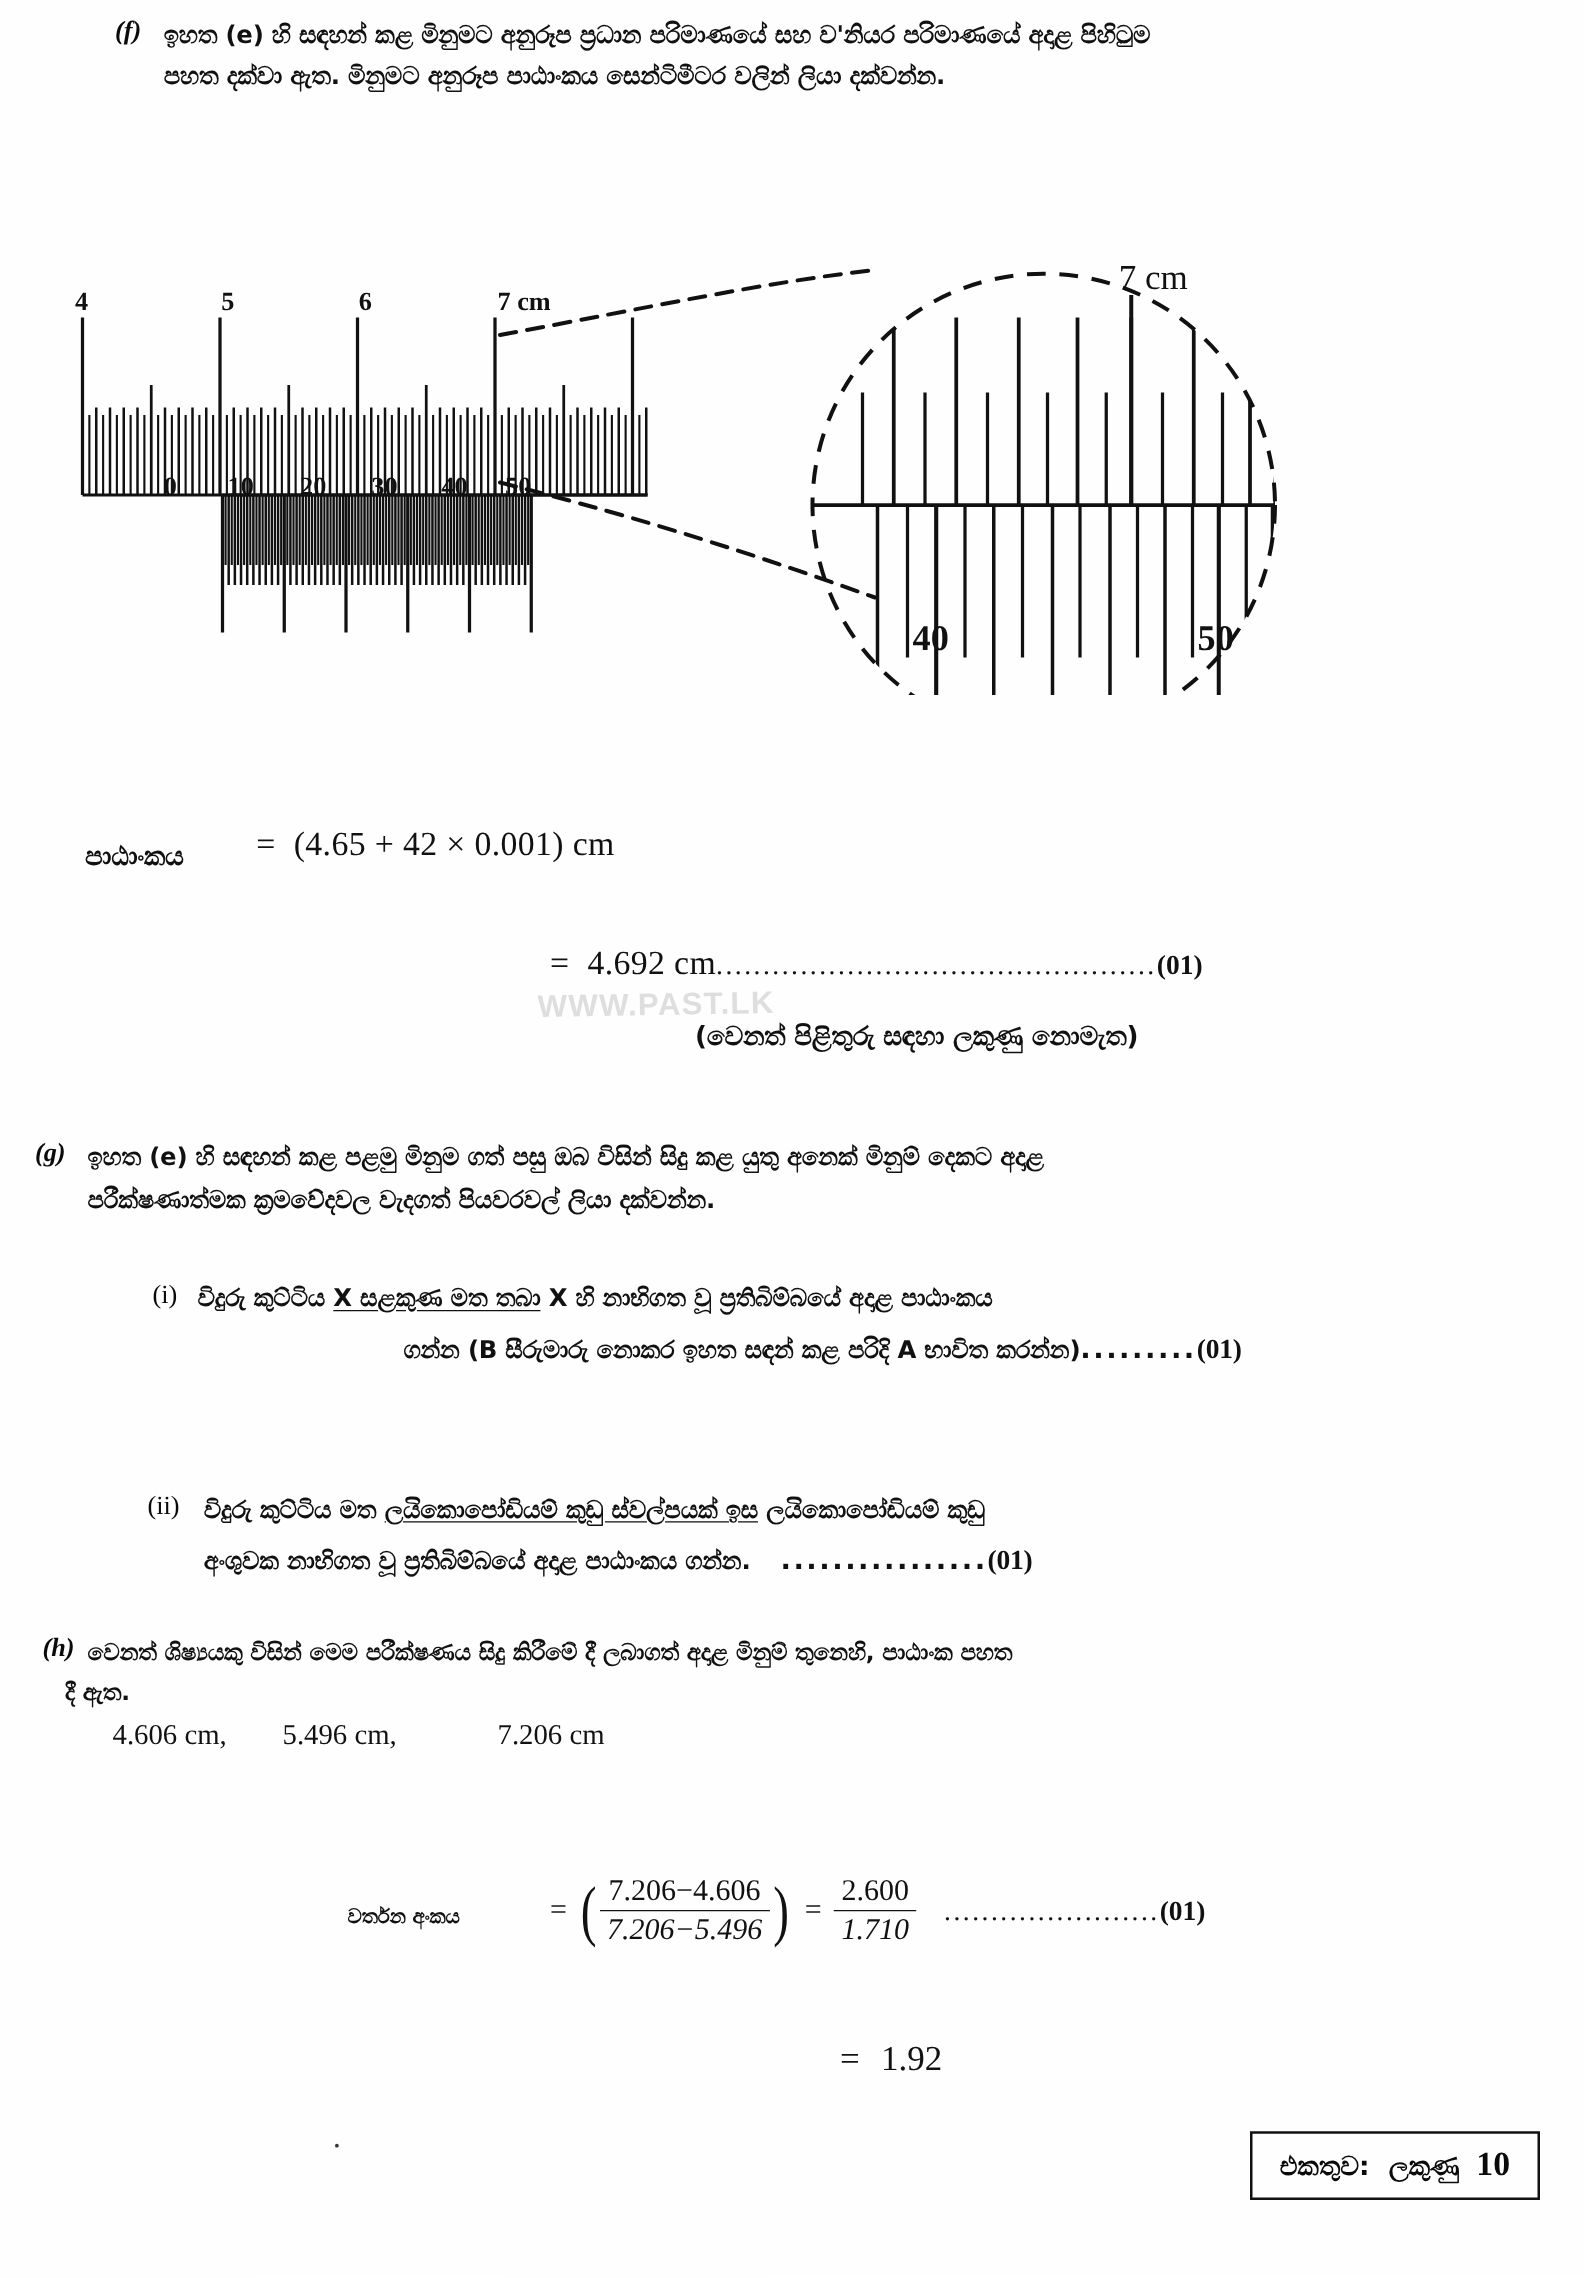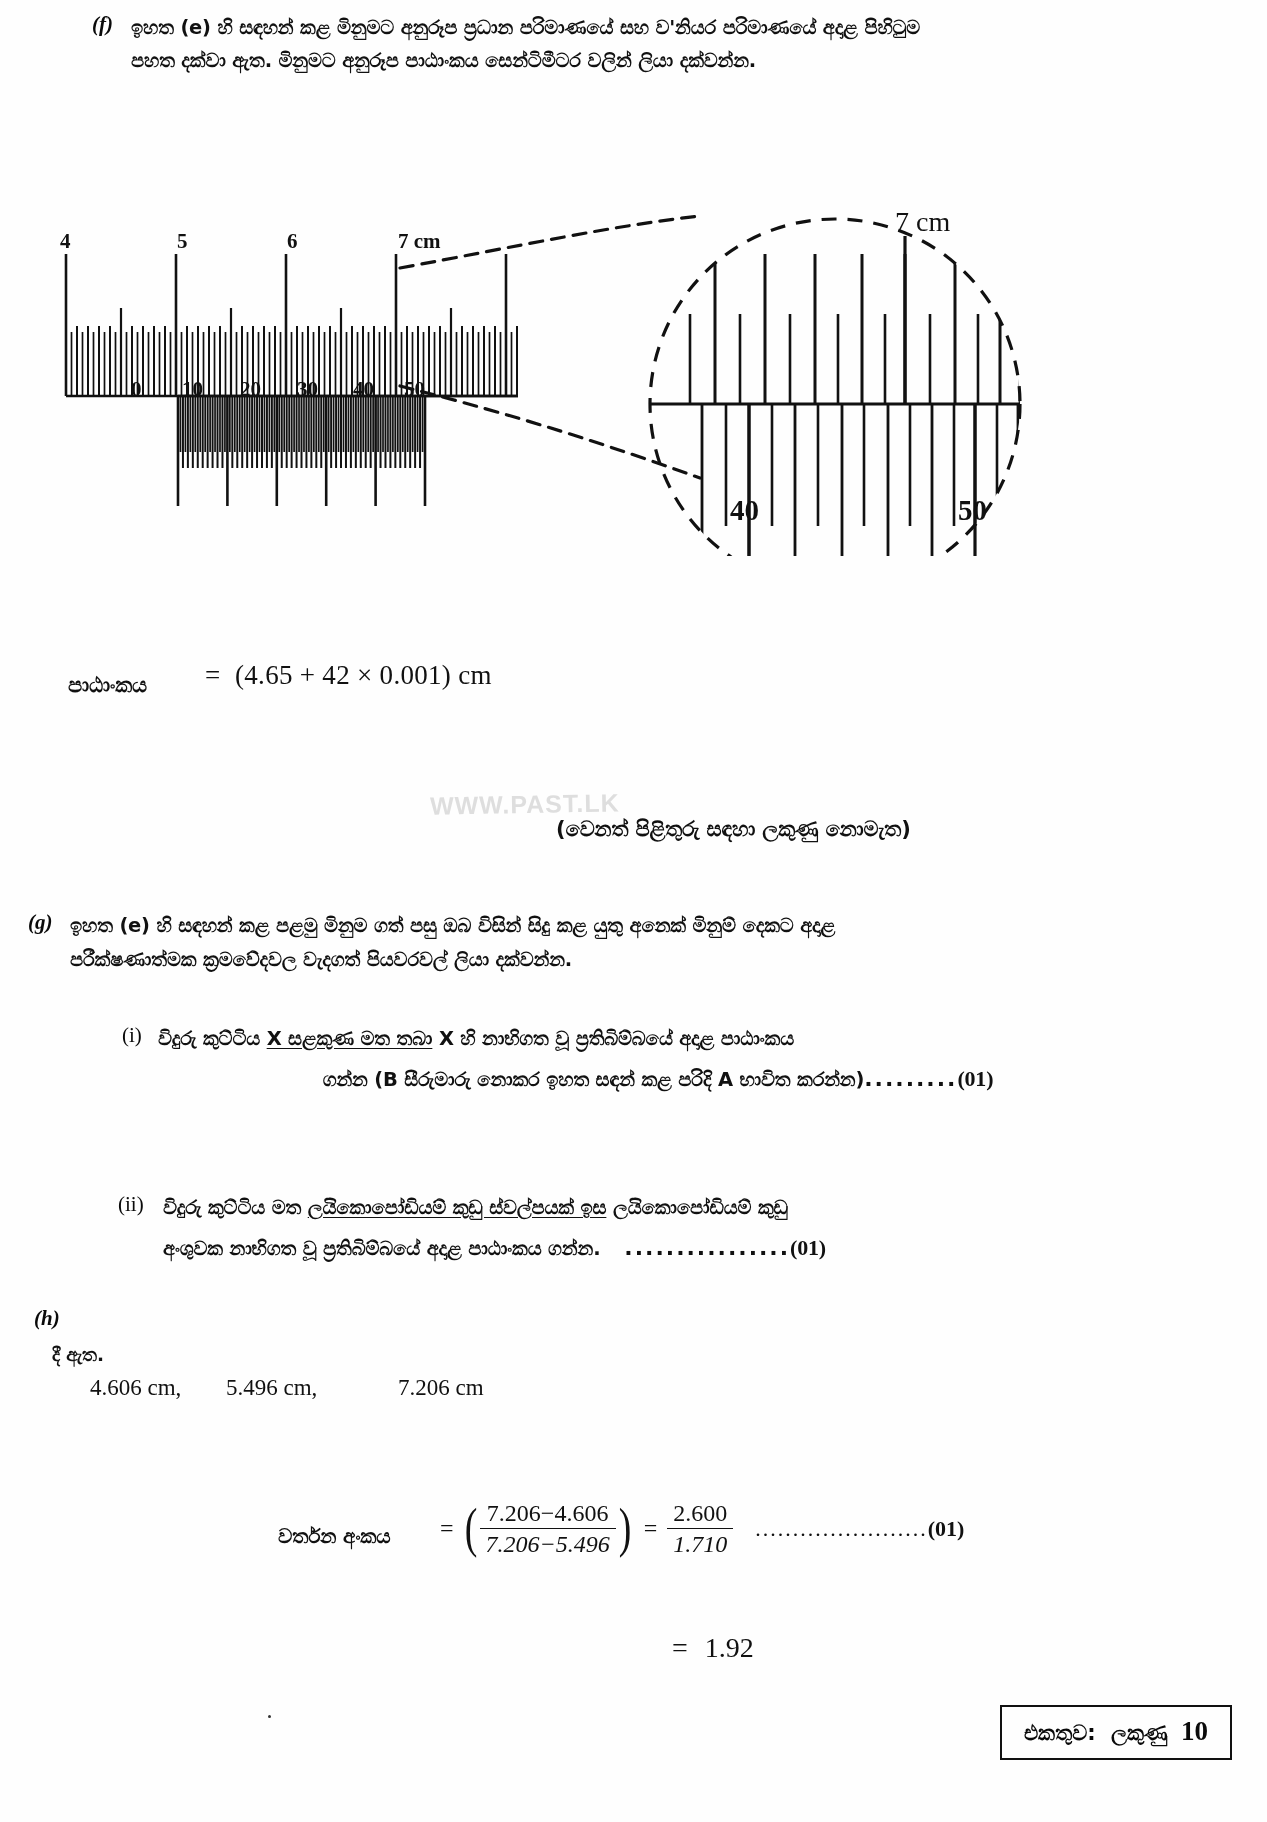--- a/index.html
+++ b/index.html
@@ -395,20 +395,24 @@
   </svg>
 
   <div class="watermark">WWW.PAST.LK</div>
 
   <div class="blk sin" style="left:68px; top:668px; font-size:21px;">පාඨාංකය</div>
   <div class="blk math" style="left:205px; top:660px;">
     <span>=</span>
     <span class="num" style="margin-left:8px;">(4.65 + 42 × 0.001) cm</span>
   </div>
 
+  <div class="blk math" style="left:440px; top:755px;">
+    <span>=</span>
+    <span class="num" style="margin-left:8px;">4.692 cm</span><span class="dot-lead">...............................................</span><span class="mark-score">(01)</span>
+  </div>
 
   <div class="blk sin" style="left:556px; top:812px; font-size:21px;">
     <span>(වෙනත් පිළිතුරු සඳහා </span><span class="heavy">ලකුණු නොමැත</span><span>)</span>
   </div>
 
   <div class="blk marker" style="left:28px; top:910px;">(g)</div>
   <div class="blk sin" style="left:70px; top:944px; width:1060px;">
     <span class="heavy">පරීක්ෂණාත්මක</span><span> ක්‍රමවේදවල වැදගත් පියවරවල් ලියා දක්වන්න.</span>
   </div>
   <div class="blk sin" style="left:70px; top:910px; width:1060px;">
@@ -425,28 +429,29 @@
 
   <div class="blk romanlbl" style="left:118px; top:1192px;">(ii)</div>
   <div class="blk sin" style="left:163px; top:1192px; width:990px;">
     <span>විදුරු කුට්ටිය මත </span><span class="underline-txt">ලයිකොපෝඩියම් කුඩු ස්වල්පයක් ඉස</span><span> ලයිකොපෝඩියම් කුඩු</span>
   </div>
   <div class="blk sin" style="left:163px; top:1230px; width:1000px;">
     <span>අංශුවක නාභිගත වූ ප්‍රතිබිම්බයේ අදාළ පාඨාංකය ගන්න.</span><span class="dot-lead" style="margin-left:24px;">................</span><span class="mark-score">(01)</span>
   </div>
 
   <div class="blk marker" style="left:34px; top:1306px;">(h)</div>
+  <div class="blk sin" style="left:70px; top:1308px; width:1080px; font-size:18.5px;">වෙනත් ශිෂ්‍යයකු විසින් මෙම පරීක්ෂණය සිදු කිරීමේ දී ලබාගත් අදාළ මිනුම් තුනෙහි, පාඨාංක පහත</div>
   <div class="blk sin" style="left:52px; top:1340px; font-size:18.5px;">දී ඇත.</div>
 
   <div class="blk math" style="left:52px; top:1375px; font-size:23px;margin-left:38px;">4.606 cm,</div>
   <div class="blk math" style="left:226px; top:1375px; font-size:23px;">5.496 cm,</div>
   <div class="blk math" style="left:398px; top:1375px; font-size:23px;">7.206 cm</div>
 
 
-  <div class="blk sin" style="left:278px; top:1520px; font-size:20px;">වර්තන අංකය</div>
+  <div class="blk sin" style="left:278px; top:1520px; font-size:16px;">වර්තන අංකය</div>
 
   <div class="blk math" style="left:440px; top:1500px; font-size:24px; display:flex; align-items:center;">
     <span>=</span>
     <span class="paren-big" style="margin-left:8px;">(</span>
     <span class="frac">
       <span class="top">7.206−4.606</span>
       <span class="bot">7.206−5.496</span>
     </span>
     <span class="paren-big">)</span>
     <span style="margin-left:10px;">=</span>

